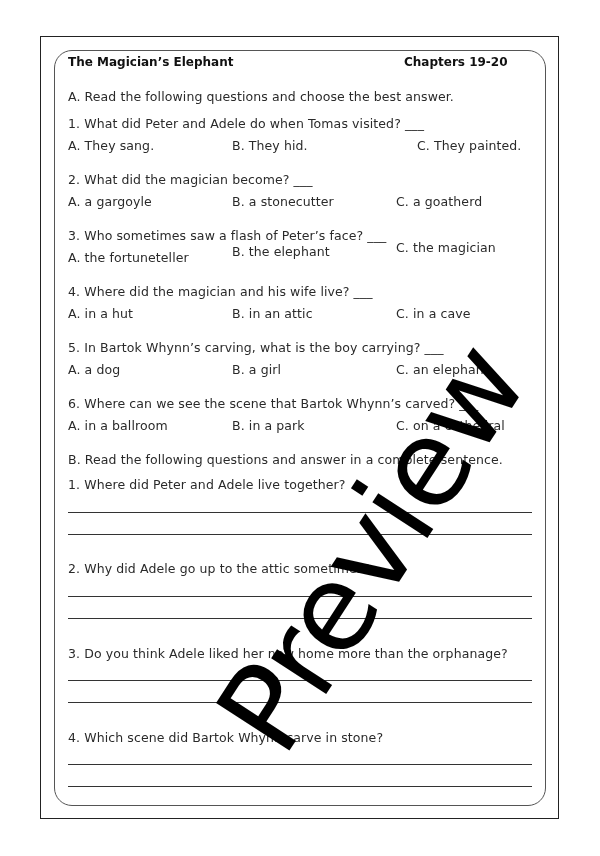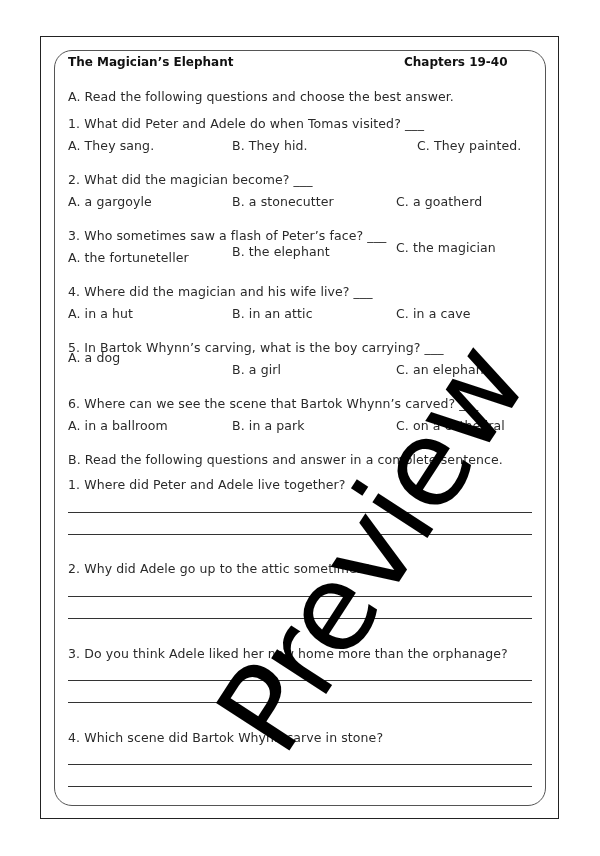--- a/index.html
+++ b/index.html
@@ -16,21 +16,21 @@
         font-size:120px; color:#000; transform:rotate(-57deg); transform-origin:left top;
         white-space:nowrap; letter-spacing:-2px; pointer-events:none; }
 </style>
 </head>
 <body>
 
 <div class="outer"></div>
 <div class="inner"></div>
 
 <div class="title" style="left:68px;">The Magician’s Elephant</div>
-<div class="title" style="left:404px;">Chapters 19-40</div>
+<div class="title" style="left:404px;">Chapters 19-20</div>
 
 <div class="t" style="left:68px; top:89px;">A. Read the following questions and choose the best answer.</div>
 
 <div class="t" style="left:68px; top:116px;">1. What did Peter and Adele do when Tomas visited? ___</div>
 <div class="t" style="left:68px; top:138px;">A. They sang.</div>
 <div class="t" style="left:232px; top:138px;">B. They hid.</div>
 <div class="t" style="left:417px; top:138px;">C. They painted.</div>
 
 <div class="t" style="left:68px; top:172px;">2. What did the magician become? ___</div>
 <div class="t" style="left:68px; top:194px;">A. a gargoyle</div>
@@ -41,21 +41,21 @@
 <div class="t" style="left:68px; top:250px;">A. the fortuneteller</div>
 <div class="t" style="left:232px; top:244px;">B. the elephant</div>
 <div class="t" style="left:396px; top:240px;">C. the magician</div>
 
 <div class="t" style="left:68px; top:284px;">4. Where did the magician and his wife live? ___</div>
 <div class="t" style="left:68px; top:306px;">A. in a hut</div>
 <div class="t" style="left:232px; top:306px;">B. in an attic</div>
 <div class="t" style="left:396px; top:306px;">C. in a cave</div>
 
 <div class="t" style="left:68px; top:340px;">5. In Bartok Whynn’s carving, what is the boy carrying? ___</div>
-<div class="t" style="left:68px; top:350px;text-align:center;">A. a dog</div>
+<div class="t" style="left:68px; top:362px;text-align:center;">A. a dog</div>
 <div class="t" style="left:232px; top:362px;">B. a girl</div>
 <div class="t" style="left:396px; top:362px;">C. an elephant</div>
 
 <div class="t" style="left:68px; top:396px;">6. Where can we see the scene that Bartok Whynn’s carved? ___</div>
 <div class="t" style="left:68px; top:418px;">A. in a ballroom</div>
 <div class="t" style="left:232px; top:418px;">B. in a park</div>
 <div class="t" style="left:396px; top:418px;">C. on a cathedral</div>
 
 <div class="t" style="left:68px; top:452px;">B. Read the following questions and answer in a complete sentence.</div>
 

